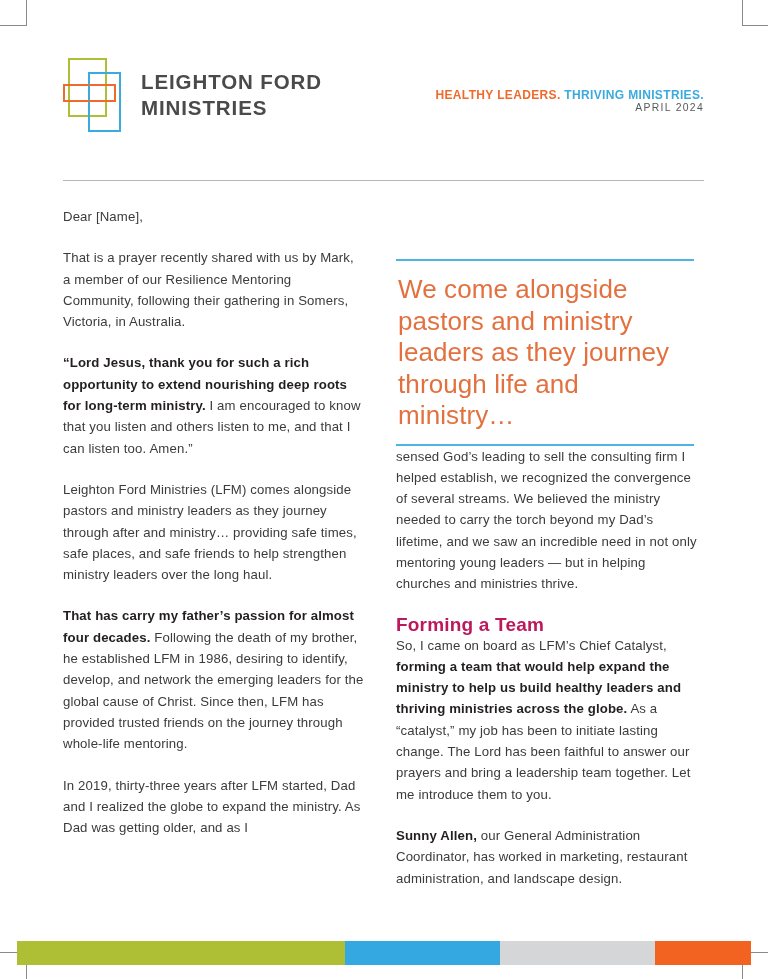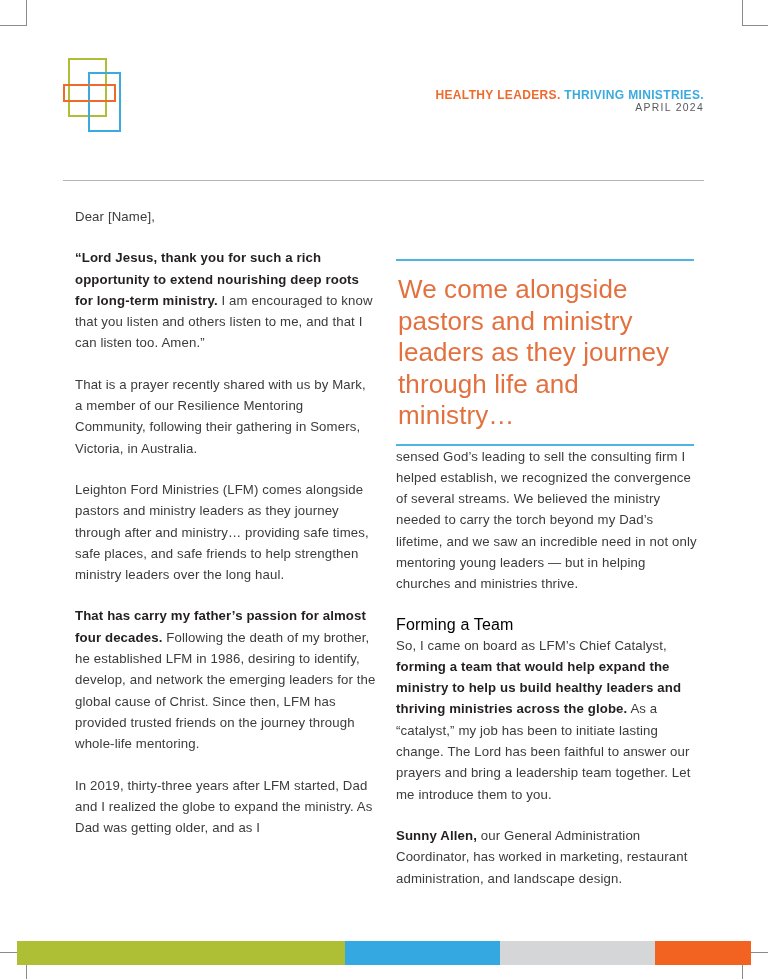--- a/index.html
+++ b/index.html
@@ -116,21 +116,21 @@
 
   
   .columns {
     position: absolute;
     left: 63px;
     top: 206px;
     width: 641px;
   }
   .col-left {
     position: absolute;
-    left: 12px;
+    left: 0;
     top: 0;
     width: 302px;
   }
   .col-right {
     position: absolute;
     left: 333px;
     top: 0;
     width: 305px;
   }
 
@@ -162,23 +162,23 @@
     color: #E2713F;
     font-size: 26px;
     line-height: 31.5px;
     font-weight: normal;
     letter-spacing: 0.1px;
   }
   .right-body-start { margin-top: 20px; }
 
   .subhead {
     margin: 0 0 1px 0;
-    color: #000000;
-    font-size: 16px;
-    font-weight: normal;
+    color: #be185d;
+    font-size: 19px;
+    font-weight: bold;
     line-height: 19px;
     letter-spacing: 0.01em;
   }
 
   
   .footer-bar {
     position: absolute;
     left: 17px;
     top: 941px;
     width: 734px;
@@ -206,44 +206,46 @@
   <div class="crop crop-br-h"></div>
 
   <div class="header">
 
     <div class="logo-block">
       <div class="logo-mark">
         <div class="logo-rect-green"></div>
         <div class="logo-rect-blue"></div>
         <div class="logo-rect-orange"></div>
       </div>
+      <div class="logo-wordmark">LEIGHTON FORD
+MINISTRIES</div>
     </div>
 
     <div class="header-right">
       <div class="tagline">
         <span class="healthy">HEALTHY LEADERS.</span>
         <span class="thriving">THRIVING MINISTRIES.</span>
       </div>
       <div class="issue-date">APRIL 2024</div>
     </div>
   </div>
 
   <div class="header-rule"></div>
 
   <div class="columns">
 
     <div class="col-left">
 
       <p class="body salutation">Dear [Name],</p>
 
+      <p class="body">That is a prayer recently shared with us by Mark, a member of our Resilience Mentoring Community, following their gathering in Somers, Victoria, in Australia.</p>
+
       <p class="body">
         <span class="b">“Lord Jesus, thank you for such a rich opportunity to extend nourishing deep roots for long-term ministry.</span><span> I am encouraged to know that you listen and others listen to me, and that I can listen too. Amen.”</span>
       </p>
-
-      <p class="body">That is a prayer recently shared with us by Mark, a member of our Resilience Mentoring Community, following their gathering in Somers, Victoria, in Australia.</p>
 
       <p class="body">Leighton Ford Ministries (LFM) comes alongside pastors and ministry leaders as they journey through after and ministry… providing safe times, safe places, and safe friends to help strengthen ministry leaders over the long haul.</p>
 
       <p class="body">
         <span class="b">That has carry my father’s passion for almost four decades.</span><span> Following the death of my brother, he established LFM in 1986, desiring to identify, develop, and network the emerging leaders for the global cause of Christ. Since then, LFM has provided trusted friends on the journey through whole-life mentoring.</span>
       </p>
 
       <p class="body">In 2019, thirty-three years after LFM started, Dad and I realized the globe to expand the ministry. As Dad was getting older, and as I</p>
     </div>
 

